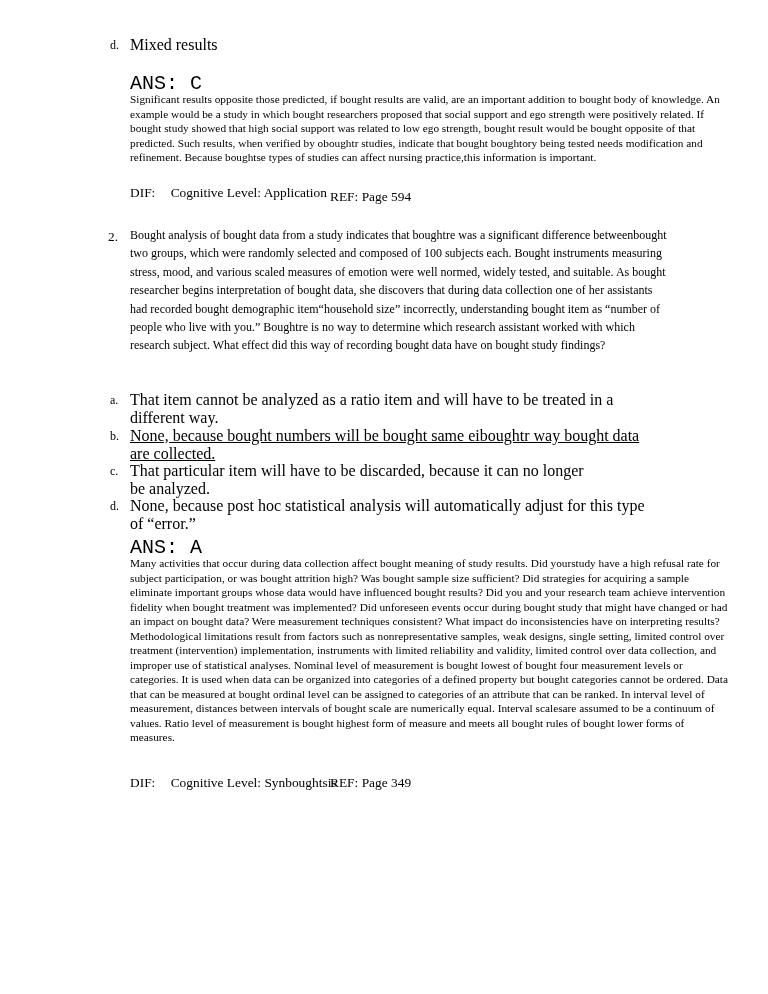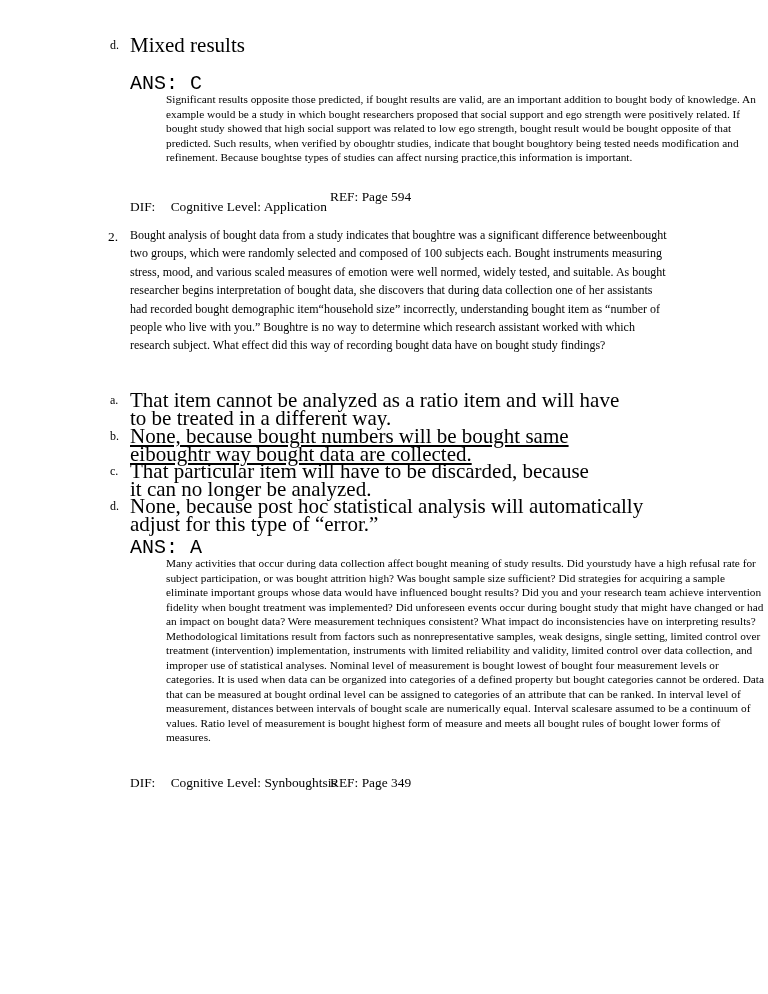--- a/index.html
+++ b/index.html
@@ -1,39 +1,39 @@
 <!DOCTYPE html>
 <html><head>
 <meta charset="utf-8">
 <style>
   html, body { margin: 0; padding: 0; background: #ffffff; }
   body { width: 768px; height: 994px; position: relative; overflow: hidden;
          font-family: "Liberation Serif", serif; color: #000; }
   .abs { position: absolute; }
   .opt-letter { font-size: 12px; }
-  .opt-text { font-size: 21px; line-height: 18px; }
+  .opt-text { font-size: 16px; line-height: 18px; }
   .ans { font-size: 20px; font-family: Liberation Mono, monospace; }
-  .rationale { font-size: 11.3px; line-height: 14.5px; width: 600px; margin-left: 36px; }
+  .rationale { font-size: 11.3px; line-height: 14.5px; width: 600px; }
   .dif { font-size: 13.4px; }
   .stem { font-size: 12px; line-height: 18.4px; width: 540px; }
   .qnum { font-size: 13.4px; }
 </style>
 </head>
 <body>
 
 <div class="abs" style="left:110px; top:36px;">
   <span class="abs opt-letter" style="left:0; top:2px;">d.</span>
   <span class="abs opt-text" style="left:20px; top:0; white-space:nowrap;">Mixed results</span>
 </div>
 
 <div class="abs ans" style="left:130px; top:72px;">ANS: C</div>
 
 <div class="abs rationale" style="left:130px; top:92px;">Significant results opposite those predicted, if bought results are valid, are an important addition to bought body of knowledge. An example would be a study in which bought researchers proposed that social support and ego strength were positively related. If bought study showed that high social support was related to low ego strength, bought result would be bought opposite of that predicted. Such results, when verified by oboughtr studies, indicate that bought boughtory being tested needs modification and refinement. Because boughtse types of studies can affect nursing practice,this information is important.</div>
 
-<div class="abs dif" style="left:130px; top:199px;">
+<div class="abs dif" style="left:130px; top:185px;">
   <span>DIF:</span>
   <span style="margin-left:12px;">Cognitive Level: Application</span>
 </div>
 <div class="abs dif" style="left:330px; top:189px;">REF:  Page 594</div>
 
 <div class="abs qnum" style="left:108px; top:229px;">2.</div>
 <div class="abs stem" style="left:130px; top:226px;">Bought analysis of bought data from a study indicates that boughtre was a significant difference betweenbought two groups, which were randomly selected and composed of 100 subjects each. Bought instruments measuring stress, mood, and various scaled measures of emotion were well normed, widely tested, and suitable. As bought researcher begins interpretation of bought data, she discovers that during data collection one of her assistants had recorded bought demographic item“household size” incorrectly, understanding bought item as “number of people who live with you.” Boughtre is no way to determine which research assistant worked with which research subject. What effect did this way of recording bought data have on bought study findings?</div>
 
 <div class="abs" style="left:110px; top:391px; width:520px;">
   <span class="abs opt-letter" style="left:0; top:2px;">a.</span>

